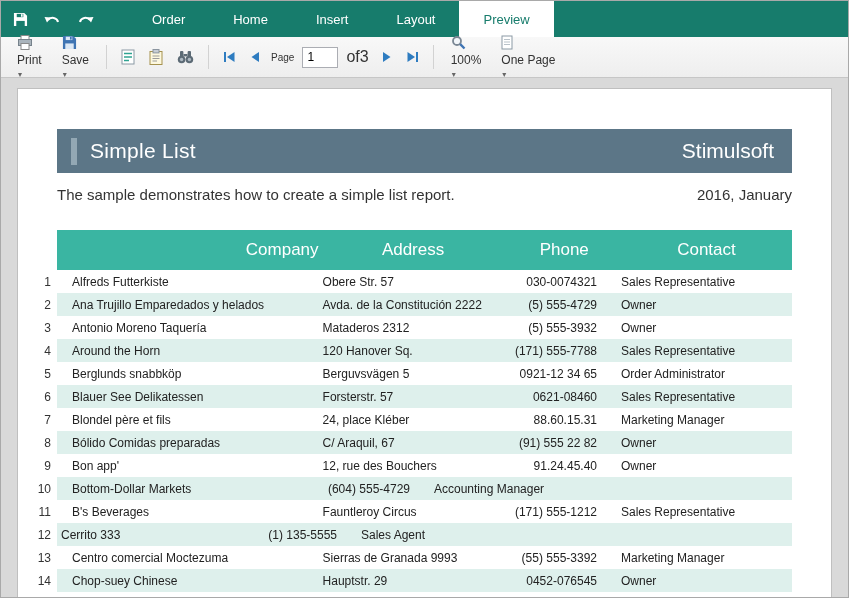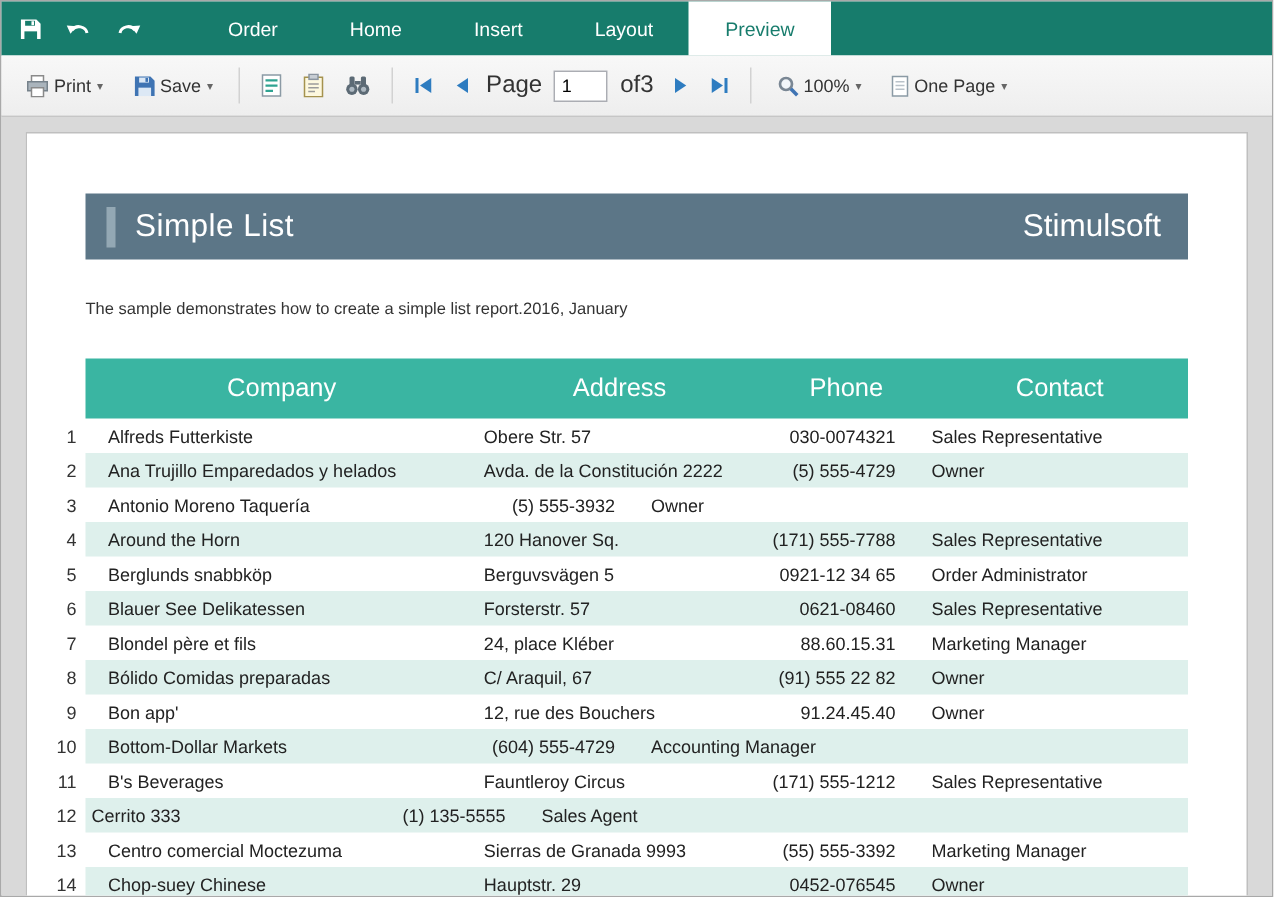--- a/index.html
+++ b/index.html
@@ -11,46 +11,46 @@
   .ribbon { height: 36px; background: #177c6c; display: flex; align-items: stretch; flex-shrink: 0; }
   .quick { display: flex; align-items: center; gap: 16px; padding: 0 16px 0 12px; }
   .qbtn { display: flex; align-items: center; cursor: pointer; }
   .tabs { display: flex; align-items: stretch; margin-left: 18px; }
   .tab { padding: 0 24px; display: flex; align-items: center; color: #fff; font-size: 13px; cursor: pointer; }
   .tab.active { background: #fff; color: #177c6c; }
 
   
   .toolbar { height: 41px; background: linear-gradient(#f8f8f8, #eeeeee); border-bottom: 1px solid #c6c6c6;
              display: flex; align-items: center; padding: 0 8px; gap: 4px; flex-shrink: 0; }
-  .tbtn { display: flex; align-items: center; gap: 3px; padding: 4px 7px; border: 1px solid transparent;
-          border-radius: 2px; font-size: 12px; color: #333; cursor: pointer; }
+  .tbtn { display: flex; align-items: flex-start; gap: 3px; padding: 4px 7px; border: 1px solid transparent;
+          border-radius: 2px; font-size: 12px; color: #333; cursor: pointer; flex-direction: column; }
   .ticon { display: flex; align-items: center; }
   .caret { font-size: 8px; color: #666; margin-left: 1px; }
   .sep { width: 1px; height: 24px; background: #d2d2d2; margin: 0 5px; }
   .navbtn { padding: 4px 5px; display: flex; align-items: center; cursor: pointer; }
-  .page-label { font-size: 16px; color: #333; margin: 0 4px 0 2px; }
+  .page-label { font-size: 10px; color: #333; margin: 0 4px 0 2px; }
   .page-input { width: 36px; height: 21px; border: 1px solid #abadb3; font-size: 12px; padding: 0 4px;
                 font-family: "Liberation Sans", sans-serif; }
   .ofpages { font-size: 16px; color: #333; margin: 0 4px; }
 
   
   .preview { flex: 1; background: #d9d9d9; overflow: hidden; padding: 10px 16px 0 16px; }
   .pagewrap { background: #fff; border: 1px solid #bfbfbf; height: 900px; padding: 40px 39px 0 39px; }
 
   
   .band { height: 44px; background: #5c7687; display: flex; align-items: center; padding: 0 18px 0 14px; }
   .accent { width: 6px; height: 27px; background: #93a8b4; margin-right: 13px; flex-shrink: 0; }
   .band-title { font-size: 21px; color: #fff; letter-spacing: 0.3px; }
   .brand { margin-left: auto; font-size: 21px; color: #fff; }
-  .subrow { display: flex; justify-content: flex-start; margin-top: 27px; font-size: 11px; color: #333; }
+  .subrow { display: flex; justify-content: space-between; margin-top: 13px; font-size: 15px; color: #333; }
 
   .listtable { margin-top: 27px; }
   .thead { display: flex; height: 40px; background: #3ab5a2; color: #fff; align-items: center; font-size: 17px; }
   .th { text-align: center; }
-  .th-company { width: 263px; } .th-address { width: 190px; } .th-phone { width: 114px; } .th-contact { width: 172px; }
+  .th-company { width: 263px; text-align: right; } .th-address { width: 190px; } .th-phone { width: 114px; } .th-contact { width: 172px; }
 
   .row { display: flex; height: 23px; align-items: center; position: relative; font-size: 12px; color: #222; }
   .row.alt { background: #def0ec; }
   .rownum { position: absolute; left: -32px; width: 26px; text-align: right; color: #333; }
   .cell { overflow: hidden; white-space: nowrap; }
   .c-company { width: 263px; padding-left: 15px; }
   .c-address { width: 190px; padding-left: 4px; }
   .c-phone   { width: 114px; text-align: right; padding-right: 24px; }
   .c-contact { width: 172px; }
 </style>
@@ -243,20 +243,21 @@
             <div class="row alt">
               <span class="rownum">2</span>
               <span class="cell c-company">Ana Trujillo Emparedados y helados</span>
               <span class="cell c-address">Avda. de la Constitución 2222</span>
               <span class="cell c-phone">(5) 555-4729</span>
               <span class="cell c-contact">Owner</span>
             </div>
             <div class="row">
               <span class="rownum">3</span>
               <span class="cell c-company">Antonio Moreno Taquería</span>
+              <span class="cell c-address">Mataderos 2312</span>
               <span class="cell c-phone">(5) 555-3932</span>
               <span class="cell c-contact">Owner</span>
             </div>
             <div class="row alt">
               <span class="rownum">4</span>
               <span class="cell c-company">Around the Horn</span>
               <span class="cell c-address">120 Hanover Sq.</span>
               <span class="cell c-phone">(171) 555-7788</span>
               <span class="cell c-contact">Sales Representative</span>
             </div>

